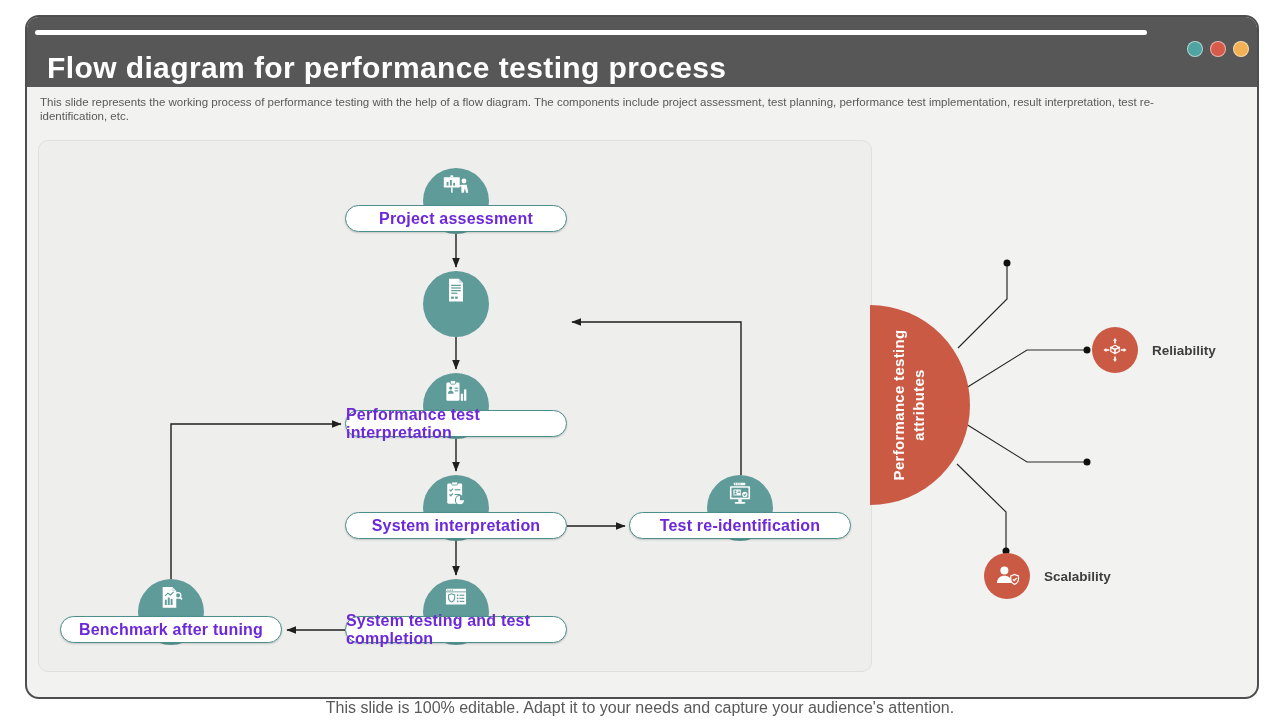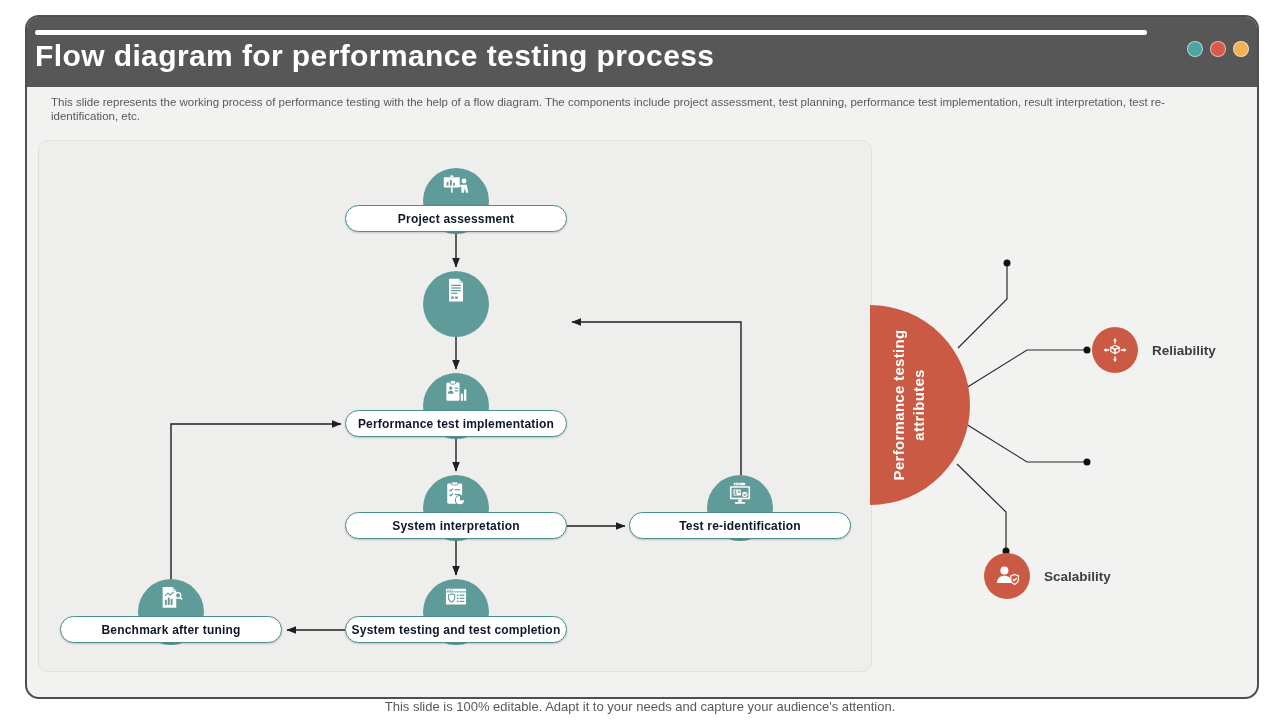--- a/index.html
+++ b/index.html
@@ -5,56 +5,56 @@
   html,body{margin:0;padding:0;background:#fff;font-family:"Liberation Sans",sans-serif;}
   .stage{position:relative;width:1280px;height:720px;background:#fff;overflow:hidden;}
 
   
   .slide-frame{position:absolute;left:25px;top:15px;width:1230px;height:680px;
     border:2px solid #4e4e4e;border-radius:14px;overflow:hidden;background:#f2f2f1;}
 
   
   .slide-header{position:relative;height:70px;background:#575757;}
   .header-line{position:absolute;left:8px;top:13px;width:1112px;height:5px;background:#fff;border-radius:3px;}
-  .page-title{position:absolute;left:8px;top:22px;margin:0;color:#fff;font-size:30px;font-weight:bold;letter-spacing:.4px;}
+  .page-title{position:absolute;left:8px;top:22px;margin:12px;color:#fff;font-size:30px;font-weight:bold;letter-spacing:.4px;}
   .window-dots{position:absolute;right:8px;top:24px;display:flex;gap:7px;}
   .wdot{width:16px;height:16px;border-radius:50%;border:1.5px solid rgba(255,255,255,.55);box-sizing:border-box;}
   .wdot.teal{background:#4fa3a1;}
   .wdot.red{background:#d65b4a;}
   .wdot.orange{background:#f2b155;}
 
   
   .slide-body{position:relative;width:1226px;height:606px;}
-  .description{margin:0;padding:8px 10px 0 24px;width:1176px;font-size:11.5px;line-height:1.22;color:#595959;}
+  .description{margin:0;padding:8px 10px 0 13px;width:1176px;font-size:11.5px;line-height:1.22;color:#595959;}
 
   
   .diagram-panel{position:absolute;left:11px;top:53px;width:832px;height:530px;background:#eeeeec;
     border:1px solid #e0e0de;border-radius:10px;}
   .flow-svg{position:absolute;left:0;top:0;z-index:1;}
 
   .fnode{position:absolute;width:230px;height:66px;}
   .fnode-circle{position:absolute;left:82px;top:0;width:66px;height:66px;border-radius:50%;
     background:#5f9b99;z-index:2;display:flex;justify-content:center;align-items:flex-start;padding-top:5px;box-sizing:border-box;}
   .fnode-pill{position:absolute;left:4px;top:37px;width:222px;height:27px;background:#fff;
     border:1.5px solid #4a8f8c;border-radius:14px;z-index:3;display:flex;align-items:center;justify-content:center;
     box-sizing:border-box;box-shadow:0 1px 2px rgba(0,0,0,.18);}
-  .fnode-pill span{font-size:12px;font-weight:bold;color:#0f172a;letter-spacing:.2px;text-align:center;}
+  .fnode-pill span{font-size:16px;font-weight:bold;color:#6d28d9;letter-spacing:.2px;}
 
   
   .attr-lines{position:absolute;left:0;top:0;z-index:1;pointer-events:none;}
   .hub{position:absolute;left:843px;top:218px;width:100px;height:200px;background:#cb5a45;
     border-radius:0 200px 200px 0;z-index:2;}
   .hub-text{position:absolute;left:38px;top:100px;width:160px;transform:translate(-50%,-50%) rotate(-90deg);
     color:#fff;font-size:15px;font-weight:bold;text-align:center;line-height:1.3;letter-spacing:.3px;}
   .attr{position:absolute;display:flex;align-items:center;gap:14px;z-index:2;}
   .attr-circle{width:46px;height:46px;border-radius:50%;background:#cb5a45;display:flex;align-items:center;justify-content:center;flex:0 0 auto;}
   .attr-label{font-size:13.5px;font-weight:bold;color:#3e3e3e;}
 
   
-  .footer{position:absolute;left:0;width:1280px;top:699px;margin:0;text-align:center;font-size:13px;color:#595959;}
+  .footer{position:absolute;left:0;width:1280px;top:699px;margin:0;text-align:center;font-size:16px;color:#595959;}
 </style>
 </head>
 <body>
 
 <div class="stage">
   <div class="slide-frame">
 
     <div class="slide-header">
       <div class="header-line"></div>
       <h1 class="page-title">Flow diagram for performance testing process</h1>
@@ -138,21 +138,21 @@
                 <rect x="14.5" y="11" width="4" height="1.3"></rect>
                 <rect x="14.5" y="14" width="4" height="1.3"></rect>
               </g>
               <g fill="#fff">
                 <rect x="21.5" y="18" width="2.6" height="8"></rect>
                 <rect x="25.2" y="13" width="2.6" height="13"></rect>
               </g>
             </svg>
           </div>
           <div class="fnode-pill">
-            <span>Performance test implementation</span>
+            <span>Performance test interpretation</span>
           </div>
         </div>
 
         <div class="fnode" style="left:302px;top:334px">
           <div class="fnode-circle">
             <svg width="28" height="28" viewBox="0 0 32 32">
               <rect x="6" y="4" width="17" height="23" rx="1.5" fill="#fff"></rect>
               <rect x="11" y="2.3" width="7" height="3.4" rx="1" fill="#fff" stroke="#5f9b99" stroke-width="1"></rect>
               <g stroke="#5f9b99" stroke-width="1.4" fill="none">
                 <path d="M8.5 11 l1.5 1.5 2.5-2.7"></path>

